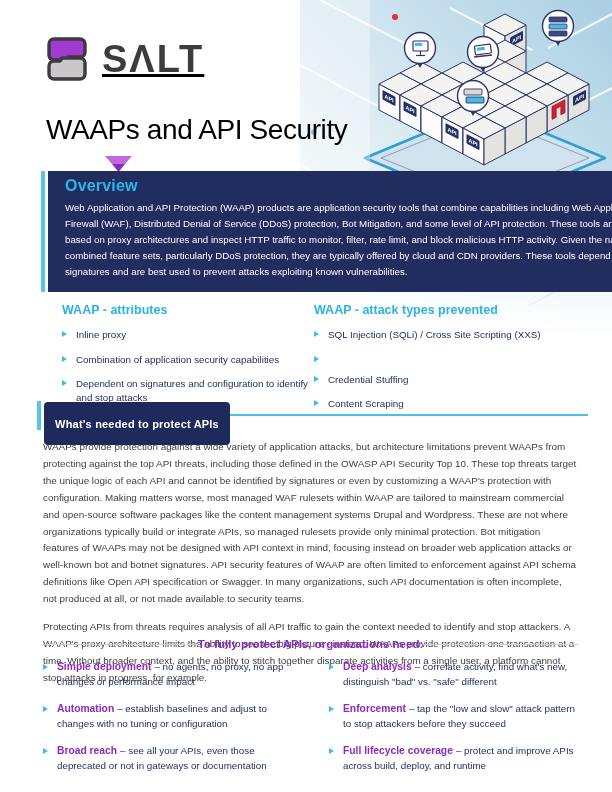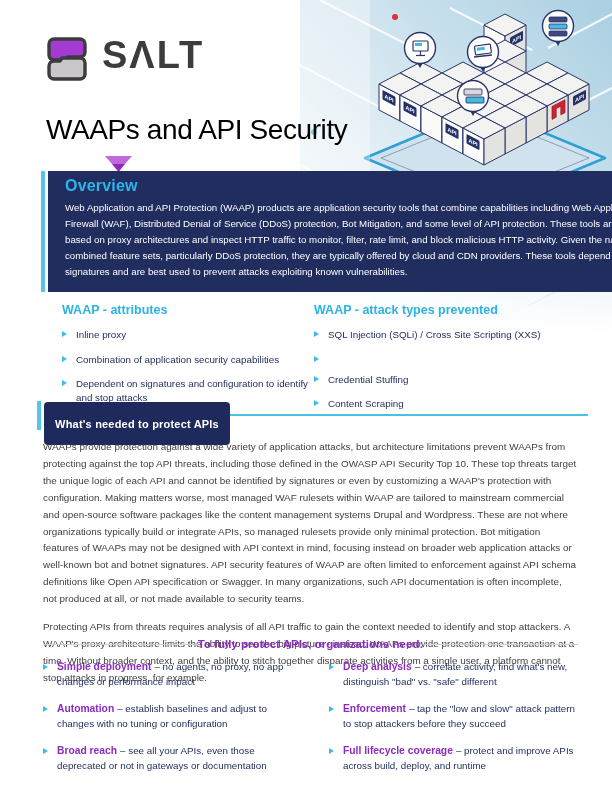--- a/index.html
+++ b/index.html
@@ -6,21 +6,21 @@
   html,body { background:#9aa0a6; }
   .page {
     width:612px; height:792px; margin:0 auto; position:relative;
     background:#ffffff; overflow:hidden;
     font-family:"Liberation Sans", sans-serif;
   }
   
   .illustration { position:absolute; top:0; right:0; width:312px; height:335px; }
 
   
-  .logo { position:absolute; top:36px; left:47px; display:flex; align-items:flex-start; gap:9px; }
+  .logo { position:absolute; top:36px; left:47px; display:flex; align-items:center; gap:9px;text-decoration:underline; }
   .logo-word { font-size:38px; font-weight:700; color:#3c3b3e; letter-spacing:2px; line-height:1; }
 
   
   .title {
     position:absolute; left:46px; top:114px;
     font-size:28px; font-weight:400; color:#000000; letter-spacing:-0.4px;
   }
 
   
   .down-arrow { position:absolute; left:105px; top:156px; width:27px; height:17px; }

